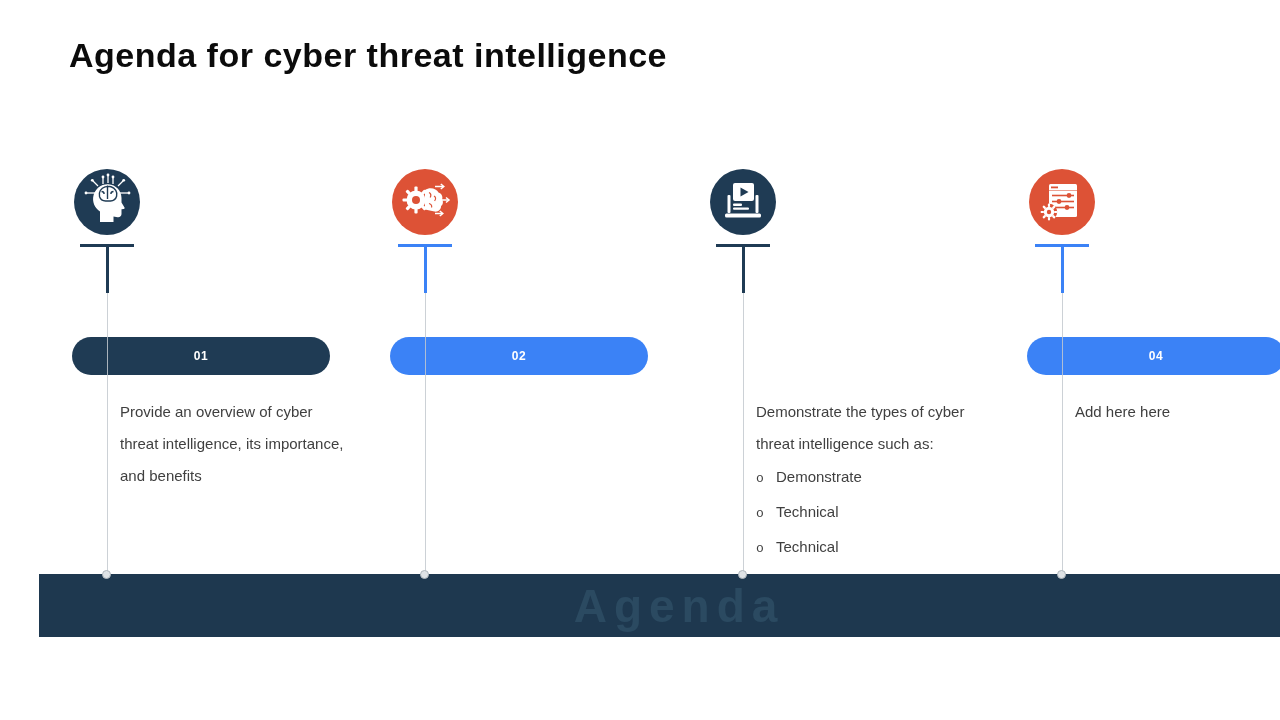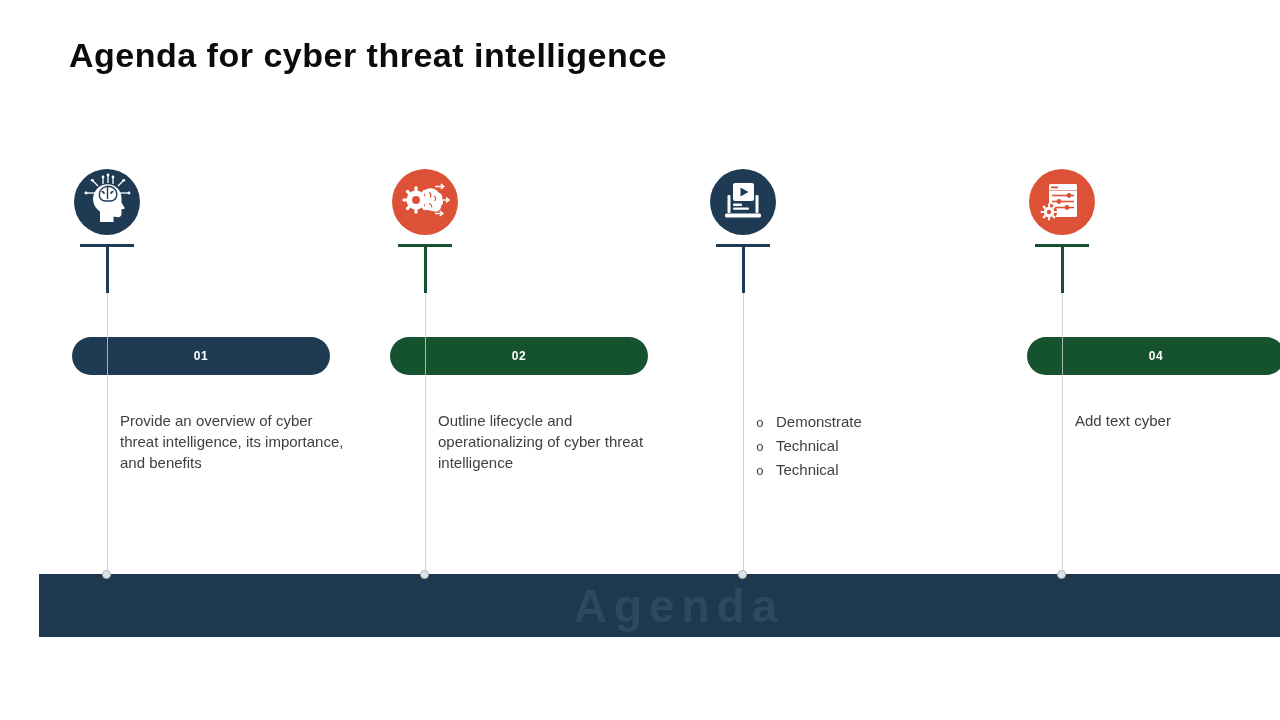--- a/index.html
+++ b/index.html
@@ -10,31 +10,31 @@
 
   .col { position:absolute; top:0; width:258px; height:720px; }
   .col1 { left:33px; } .col2 { left:351px; } .col3 { left:669px; } .col4 { left:988px; }
 
   .icon-circle { position:absolute; left:2px; top:169px; width:66px; height:66px; border-radius:50%; }
   .icon-circle svg { display:block; width:66px; height:66px; }
 
   .tbar  { position:absolute; left:8px;  top:244px; width:54px; height:3px; }
   .tstem { position:absolute; left:33.5px; top:246px; width:3px; height:47px; }
   .navy-bg   { background:#1F3B54; }
-  .orange-bg { background:#14532d; }
+  .orange-bg { background:#3b82f6; }
 
   .vline { position:absolute; left:34.5px; top:293px; width:1px; height:282px; background:rgba(195,201,207,.85); z-index:5; }
   .dot   { position:absolute; left:30px; top:570px; width:9px; height:9px; border-radius:50%;
            background:#dfe3e6; border:1px solid #aeb6bc; z-index:6; }
 
   .pill { position:absolute; left:0; top:337px; width:258px; height:38px; border-radius:19px;
           display:flex; align-items:center; justify-content:center;
           color:#fff; font-size:12px; font-weight:700; letter-spacing:.5px; z-index:2; }
 
-  .desc { position:absolute; left:48px; top:410px; width:224px; font-size:15px; line-height:21px; color:#3f3f3f; }
+  .desc { position:absolute; left:48px; top:396px; width:224px; font-size:15px; line-height:32px; color:#3f3f3f; }
   .bullet-row { display:flex; align-items:baseline; margin-top:1px; }
   .bullet-marker { width:20px; flex:0 0 20px; font-family:"Liberation Mono", monospace; font-size:13px; color:#3f3f3f; }
 
   .band { position:absolute; left:0; top:574px; width:1280px; height:63px; background:#1E384F;
           display:flex; align-items:center; justify-content:center; z-index:1; }
   .band-text { font-size:46px; font-weight:800; letter-spacing:7px; color:#2B4A61; }
 
   .page-number { position:absolute; right:22px; top:695px; font-size:13px; color:#595959; }
 </style>
 </head>
@@ -113,23 +113,20 @@
           <path d="M43 44.5 h7"></path>
             <path d="M47.8 42 l3 2.5 -3 2.5"></path>
         </g>
       </svg>
     </div>
     <div class="tbar orange-bg"></div>
     <div class="tstem orange-bg"></div>
     <div class="vline"></div>
     <div class="dot"></div>
     <div class="pill orange-bg">02</div>
-    <div class="desc">
-      <span>Outline lifecycle and operationalizing of cyber threat intelligence</span>
-    </div>
   </div>
 
   <div class="col col3">
     <div class="icon-circle">
       <svg viewBox="0 0 66 66">
         <circle cx="33" cy="33" r="33" fill="#1F3B54"></circle>
         <g fill="#fff">
           <rect x="23" y="14" width="21" height="18" rx="2"></rect>
           <rect x="17.5" y="26" width="3" height="18" rx="1"></rect>
           <rect x="45.5" y="26" width="3" height="18" rx="1"></rect>
@@ -138,20 +135,21 @@
           <rect x="15" y="44.5" width="36" height="4" rx="1.5"></rect>
         </g>
         <path d="M30.5 18.5 v9 l8-4.5 Z" fill="#1F3B54"></path>
       </svg>
     </div>
     <div class="tbar navy-bg"></div>
     <div class="tstem navy-bg"></div>
     <div class="vline"></div>
     <div class="dot"></div>
     <div class="desc">
+      <span>Demonstrate the types of cyber threat intelligence such as:</span>
       <div class="bullet-row">
         <span class="bullet-marker">o</span>
         <span>Demonstrate</span>
       </div>
       <div class="bullet-row">
         <span class="bullet-marker">o</span>
         <span>Technical</span>
       </div>
       <div class="bullet-row">
         <span class="bullet-marker">o</span>
@@ -189,21 +187,21 @@
           <circle cx="20" cy="43" r="2.2" fill="#DD5236"></circle>
         </g>
       </svg>
     </div>
     <div class="tbar orange-bg"></div>
     <div class="tstem orange-bg"></div>
     <div class="vline"></div>
     <div class="dot"></div>
     <div class="pill orange-bg">04</div>
     <div class="desc">
-      <span>Add text cyber</span>
+      <span>Add here here</span>
     </div>
   </div>
 
   <div class="band">
     <span class="band-text">Agenda</span>
   </div>
 
   <div class="page-number">2</div>
 
 </div>

